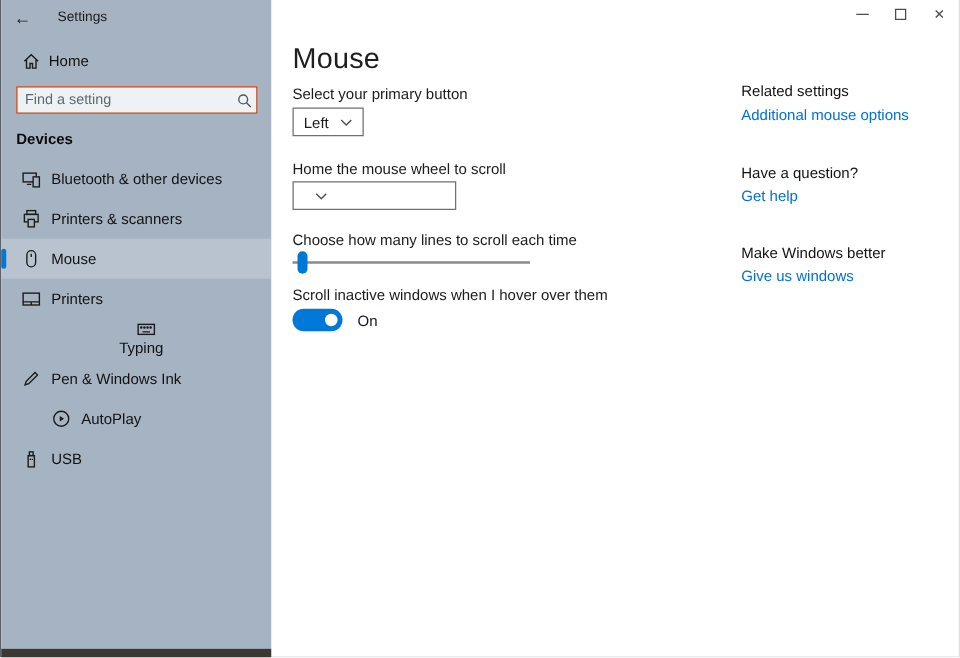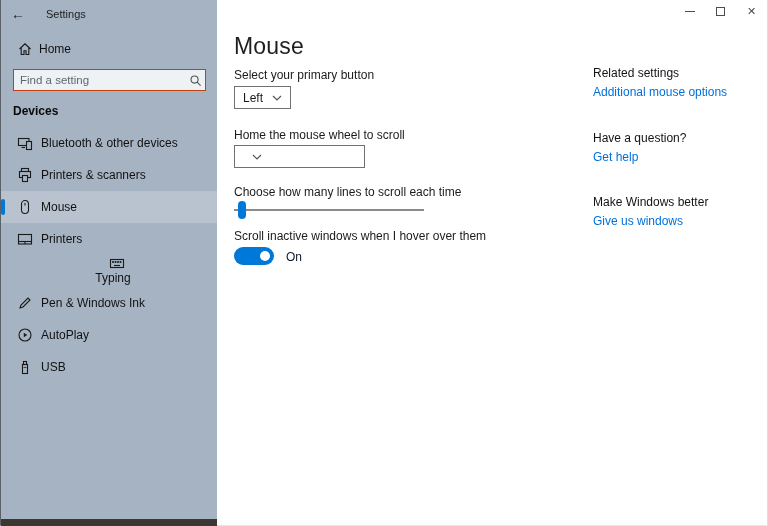--- a/index.html
+++ b/index.html
@@ -153,21 +153,21 @@
 
     <div class="nav-item" style="top:287px;">
       <span class="nav-icon">
         <svg class="ico" width="16" height="16" viewBox="0 0 16 16">
             <path d="M3 13 L4 10 L11 3 L13 5 L6 12 Z"></path>
           </svg>
       </span>
       <span class="nav-label">Pen &amp; Windows Ink</span>
     </div>
 
-    <div class="nav-item" style="top:319px;">
+    <div class="nav-item" style="top:319px;padding-left:24px;">
       <span class="nav-icon">
         <svg class="ico" width="16" height="16" viewBox="0 0 16 16">
             <circle cx="8" cy="8" r="6"></circle>
             <path d="M6.8 5.8 L10.2 8 L6.8 10.2 Z" fill="#1a1a1a" stroke="none"></path>
           </svg>
       </span>
       <span class="nav-label">AutoPlay</span>
     </div>
 
     <div class="nav-item" style="top:351px;">

